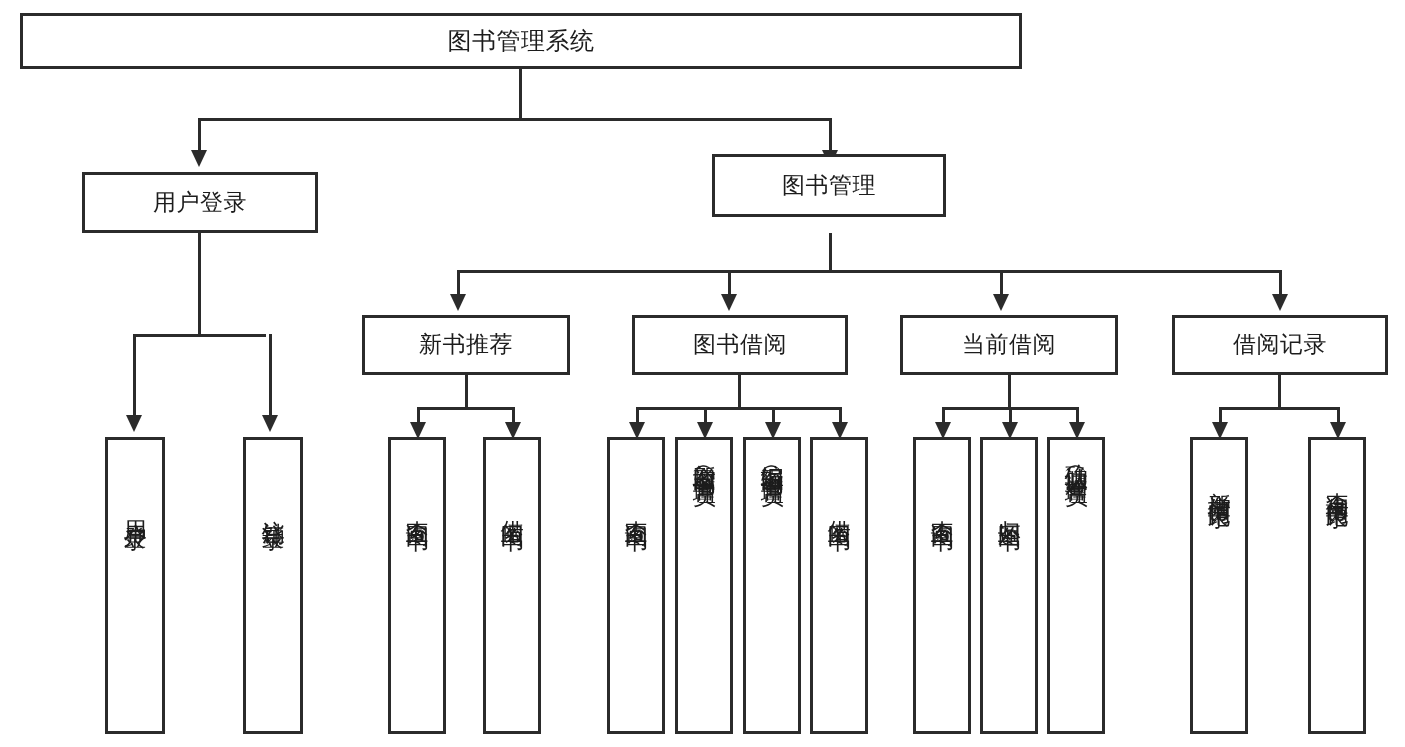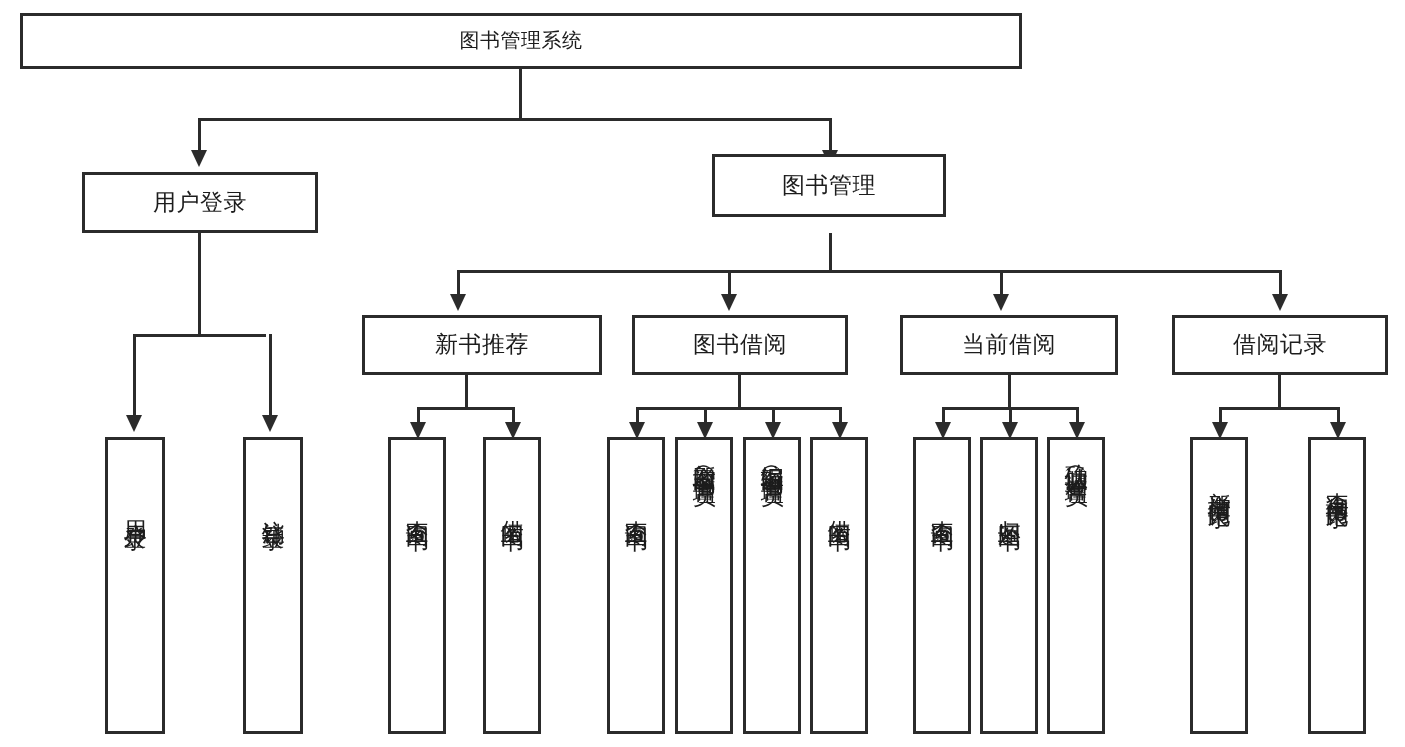--- a/index.html
+++ b/index.html
@@ -41,21 +41,21 @@
     padding-top:6px;
   }
   .node.vert .lbl{
     writing-mode:vertical-rl;
     text-orientation:upright;
     font-size:23px;
     line-height:1.02;
     letter-spacing:3px;
     white-space:nowrap;
   }
-  .node.root .lbl{font-size:20px;}
+  .node.root .lbl{font-size:24px;}
 
   
   .vline{
     position:absolute;
     background:#2b2b2b;
     width:3px;
   }
   .hline{
     position:absolute;
     background:#2b2b2b;
@@ -118,21 +118,21 @@
 
   <div class="vline" style="left:457px;top:270px;height:26px;"></div>
   <div class="arrow" style="left:450px;top:294px;"></div>
   <div class="vline" style="left:728px;top:270px;height:26px;"></div>
   <div class="arrow" style="left:721px;top:294px;"></div>
   <div class="vline" style="left:1000px;top:270px;height:26px;"></div>
   <div class="arrow" style="left:993px;top:294px;"></div>
   <div class="vline" style="left:1279px;top:270px;height:26px;"></div>
   <div class="arrow" style="left:1272px;top:294px;"></div>
 
-  <div class="node horiz" style="left:362px;top:315px;width:240px;height:60px;">
+  <div class="node horiz" style="left:362px;top:315px;width:208px;height:60px;">
     <span class="lbl">新书推荐</span>
   </div>
   <div class="node horiz" style="left:632px;top:315px;width:216px;height:60px;">
     <span class="lbl">图书借阅</span>
   </div>
   <div class="node horiz" style="left:900px;top:315px;width:218px;height:60px;">
     <span class="lbl">当前借阅</span>
   </div>
   <div class="node horiz" style="left:1172px;top:315px;width:216px;height:60px;">
     <span class="lbl">借阅记录</span>

